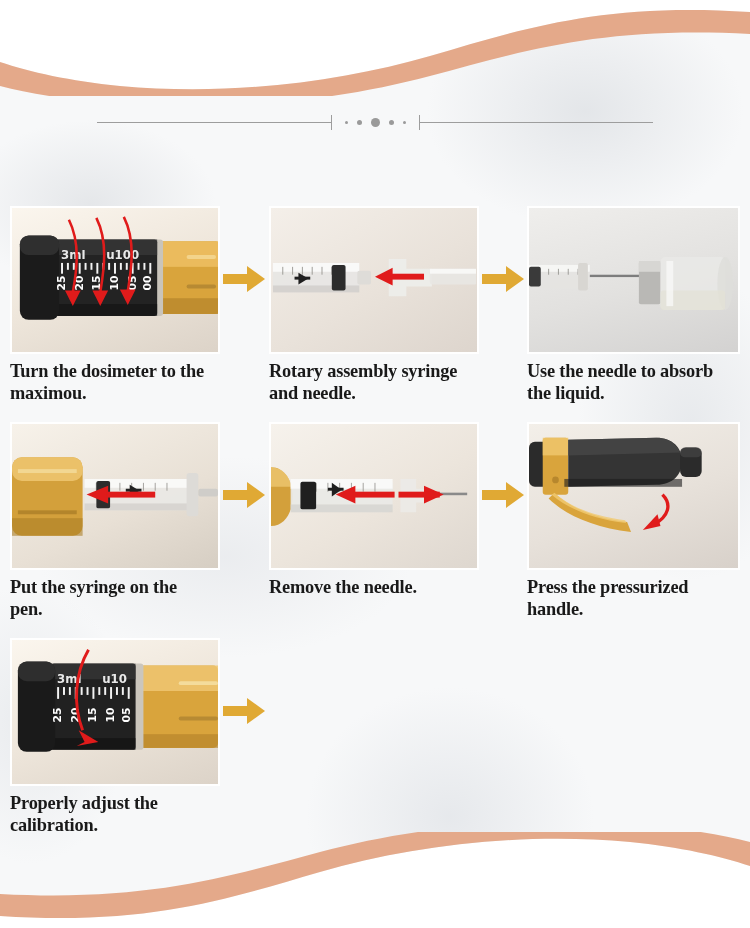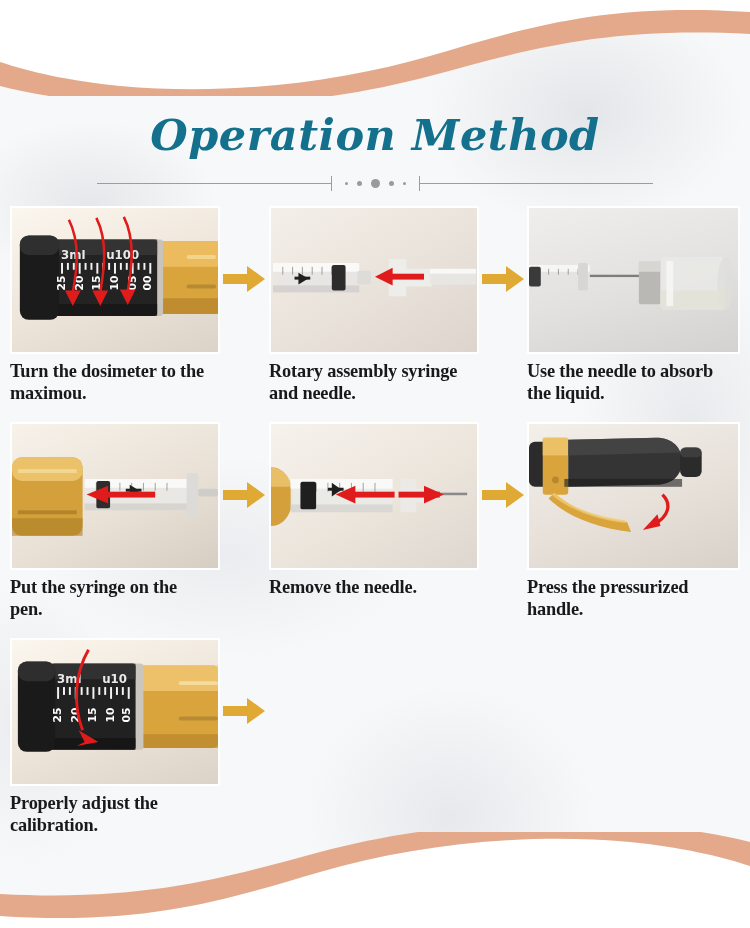--- a/index.html
+++ b/index.html
@@ -106,21 +106,20 @@
 <div class="page">
 
   <div class="marble"></div>
 
   <svg class="wave-top" viewBox="0 0 750 96" preserveAspectRatio="none">
     <path d="M0,0 L750,0 L750,12 C600,2 520,30 430,56 C340,82 230,96 120,86 C70,81 30,72 0,62 Z" fill="#ffffff"></path>
     <path d="M0,62 C30,72 70,81 120,86 C230,96 340,82 430,56 C520,30 600,2 750,12 L750,34 C600,26 520,52 430,76 C340,100 230,112 120,104 C70,100 30,94 0,86 Z" fill="#e4a98a"></path>
   </svg>
 
   <div class="header">
-    <h1 class="title">Operation Method</h1>
     <div class="divider">
       <span class="div-line"></span>
       <span class="div-tick"></span>
       <span class="div-dots">
         <span class="dot d-s"></span>
         <span class="dot d-m"></span>
         <span class="dot d-l"></span>
         <span class="dot d-m"></span>
         <span class="dot d-s"></span>
       </span>

